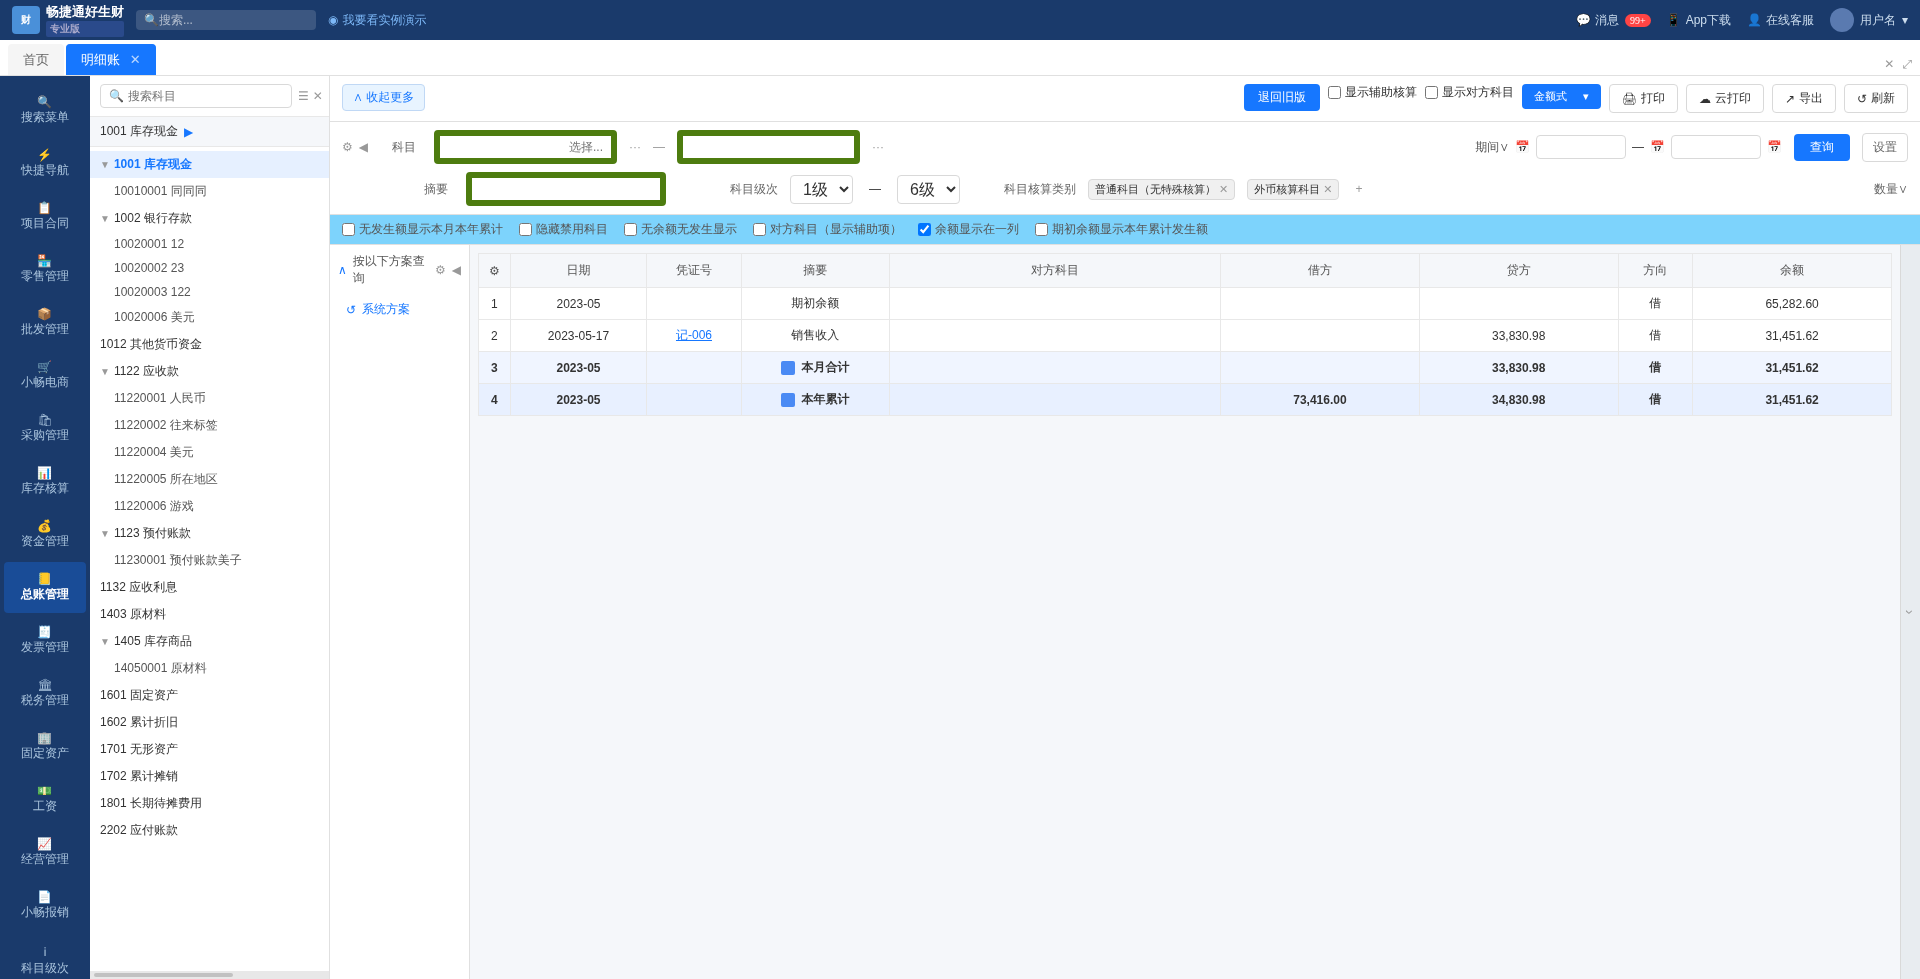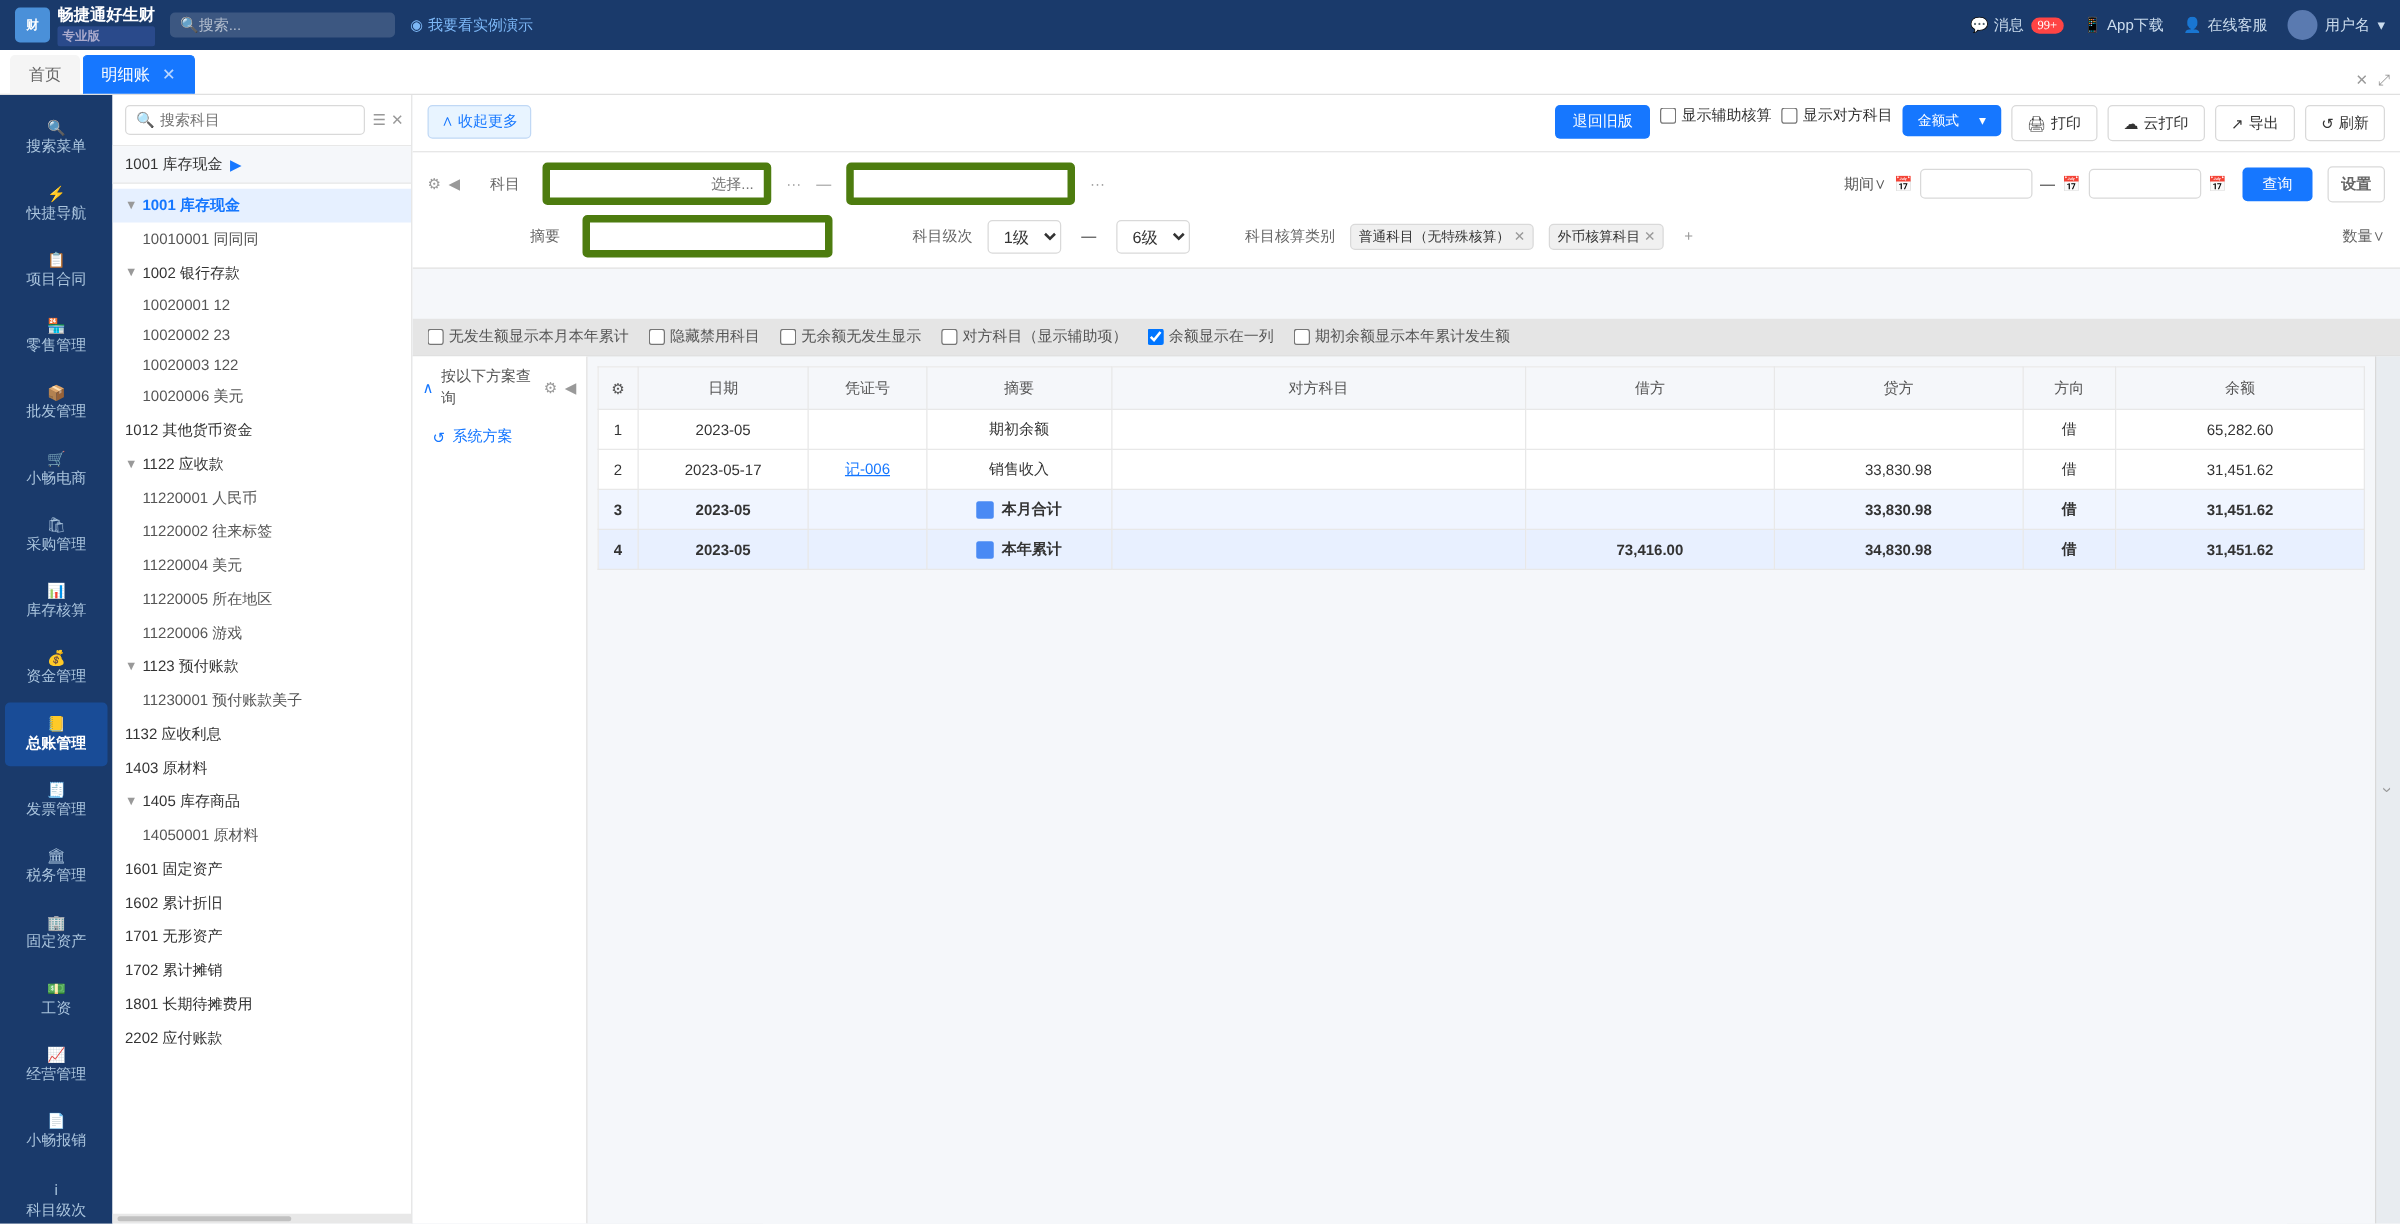--- a/index.html
+++ b/index.html
@@ -216,49 +216,48 @@
       font-size: 12px;
       min-width: 120px;
       color: #aaa;
       background: #fff;
       text-align: right;
     }
     .filter-select {
       border: 1px solid #d9d9d9;
       border-radius: 4px;
       padding: 4px 8px;
-      font-size: 13px;
+      font-size: 16px;
       background: #fff;
       color: #333;
     }
     .period-group { display: flex; align-items: center; gap: 6px; }
     .date-input { border: 1px solid #d9d9d9; border-radius: 4px; padding: 4px 8px; font-size: 12px; width: 90px; }
     .tag { 
       background: #f0f0f0; 
       border: 1px solid #d9d9d9; 
       border-radius: 4px; 
       padding: 2px 6px; 
       font-size: 11px; 
       display: flex; 
       align-items: center; 
       gap: 3px;
     }
     .tag .close { cursor: pointer; color: #999; }
     .query-btn { background: #1677ff; color: #fff; border: none; border-radius: 4px; padding: 5px 16px; font-size: 12px; cursor: pointer; }
-    .settings-btn { color: #666; border: 1px solid #d9d9d9; background: #fff; border-radius: 4px; padding: 5px 10px; font-size: 12px; cursor: pointer; font-weight: bold; }
+    .settings-btn { color: #666; border: 1px solid #d9d9d9; background: #fff; border-radius: 4px; padding: 5px 10px; font-size: 12px; cursor: pointer; }
 
     
     .checkbox-options {
       display: flex;
       align-items: flex-end;
       gap: 16px;
       padding: 6px 12px;
-      background: #e5e5e5;
+      background: #7dd3fc;
       border-bottom: 1px solid #e0e0e0;
-      margin-top: 40px;
     }
     .cb-item { display: flex; align-items: center; gap: 4px; font-size: 12px; color: #555; cursor: pointer; }
     .cb-item input[type="checkbox"] { cursor: pointer; }
 
     
     .query-panel {
       width: 140px;
       background: #fff;
       border-right: 1px solid #e0e0e0;
       padding: 8px;

